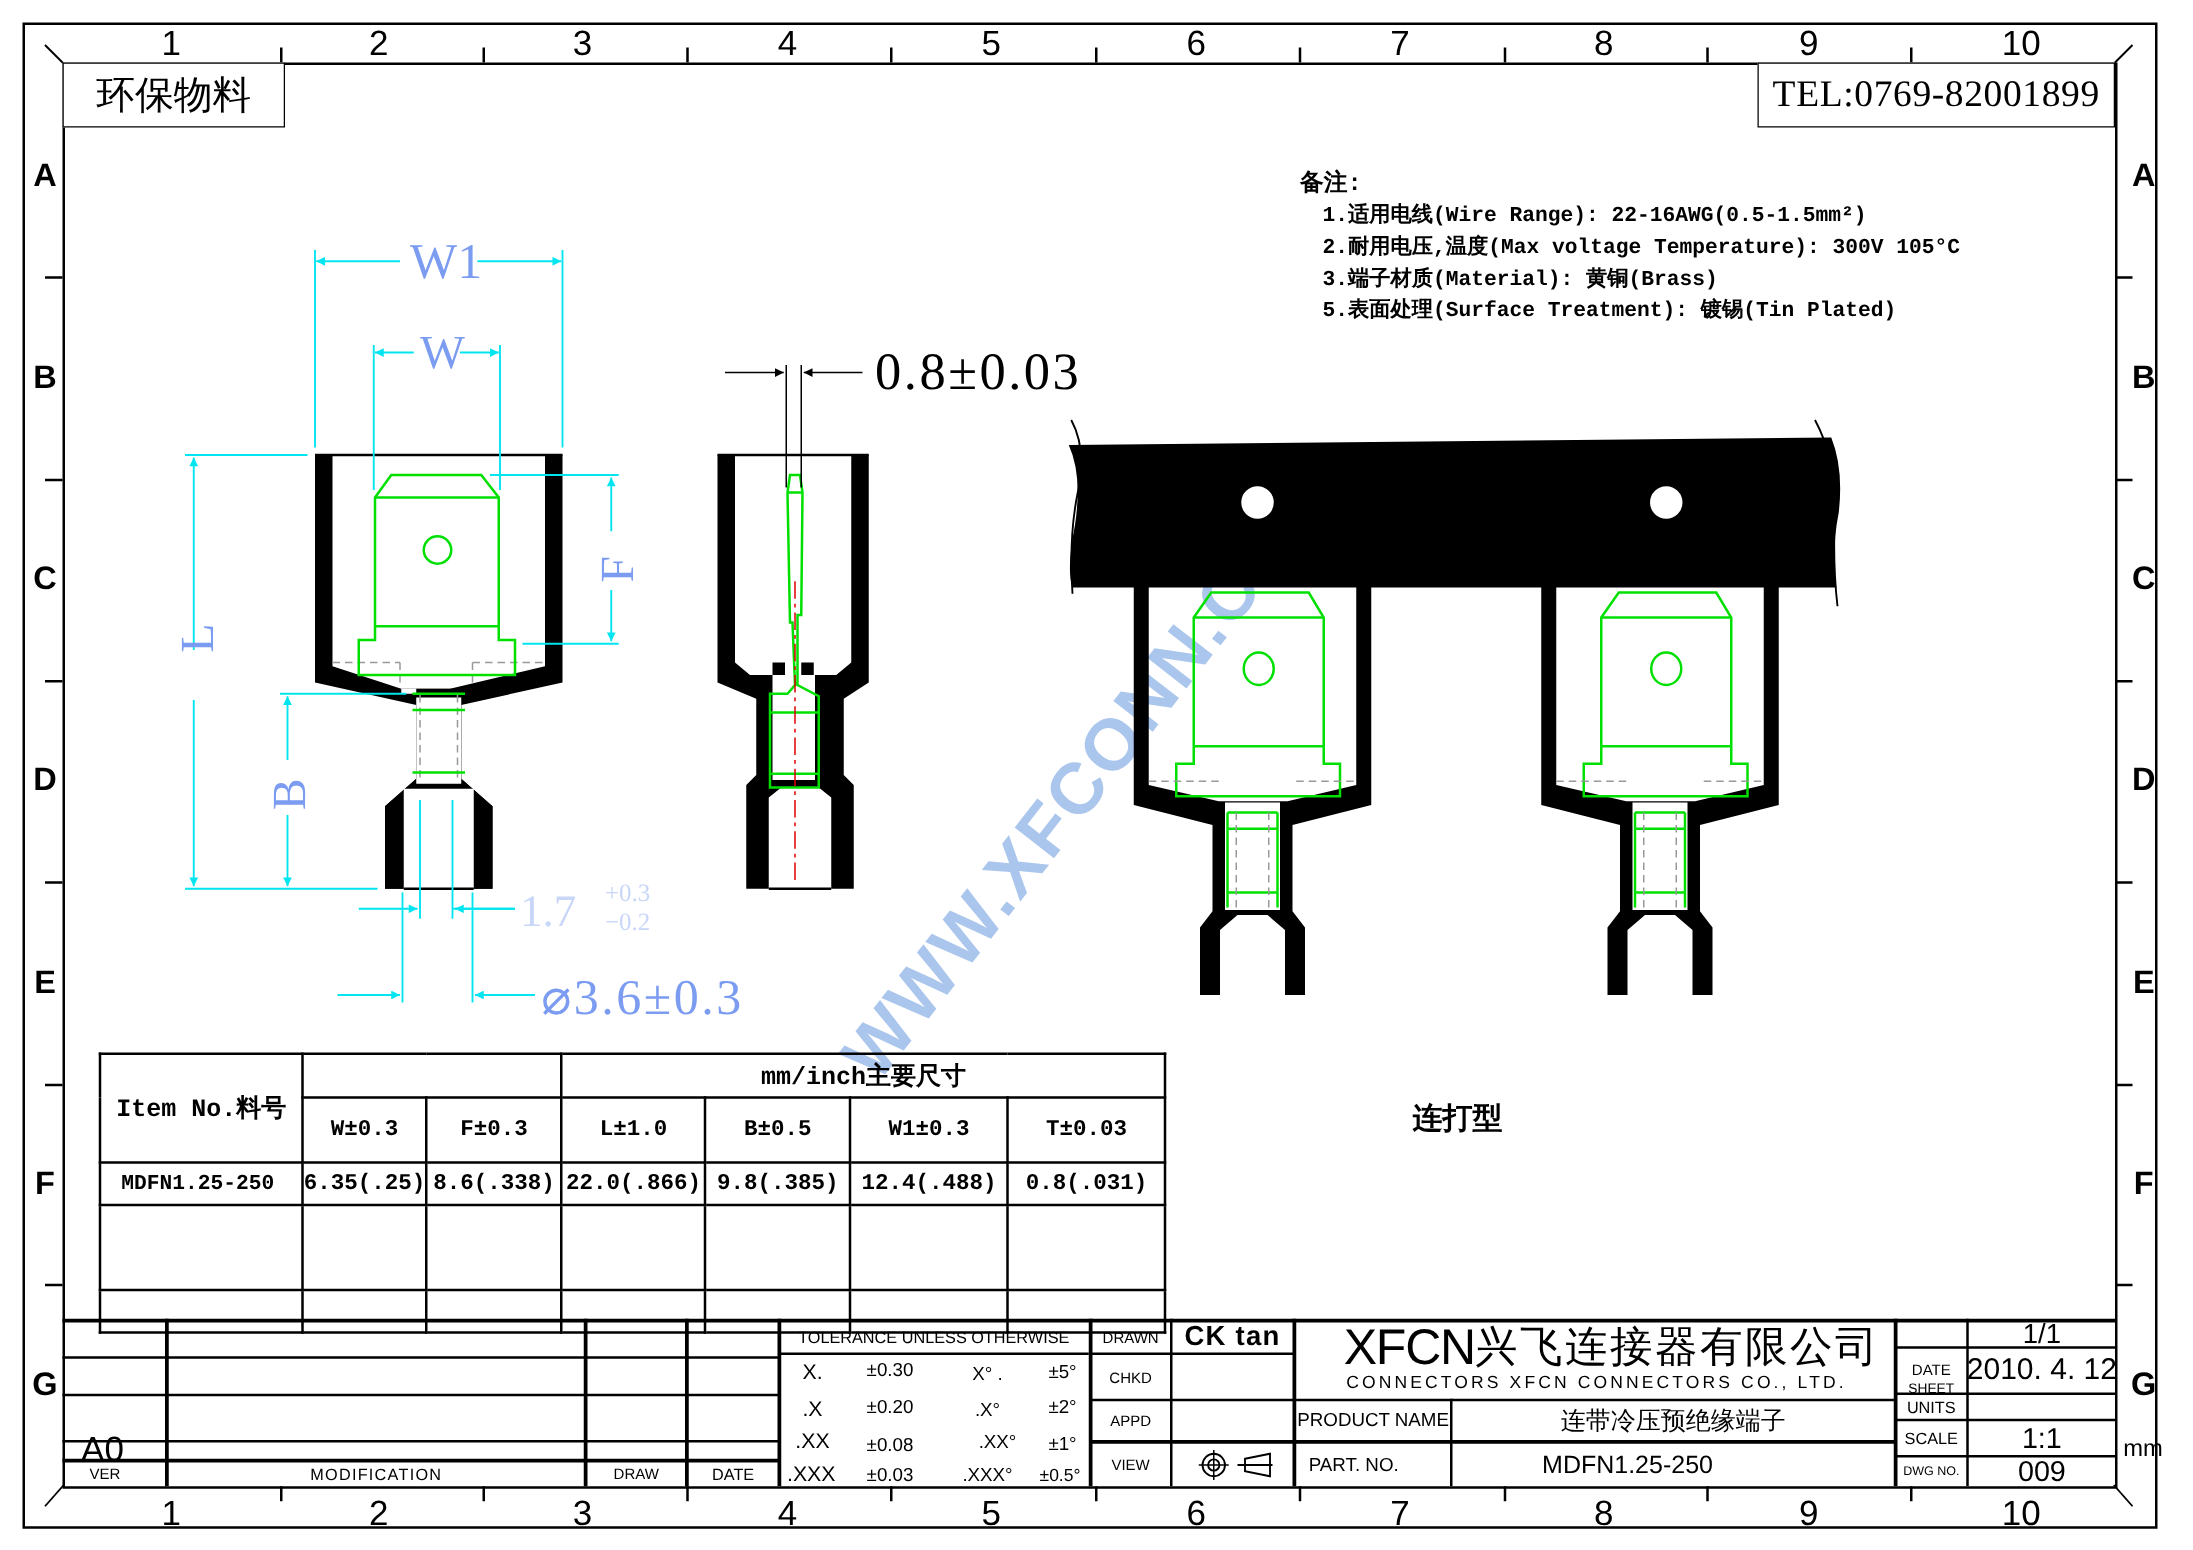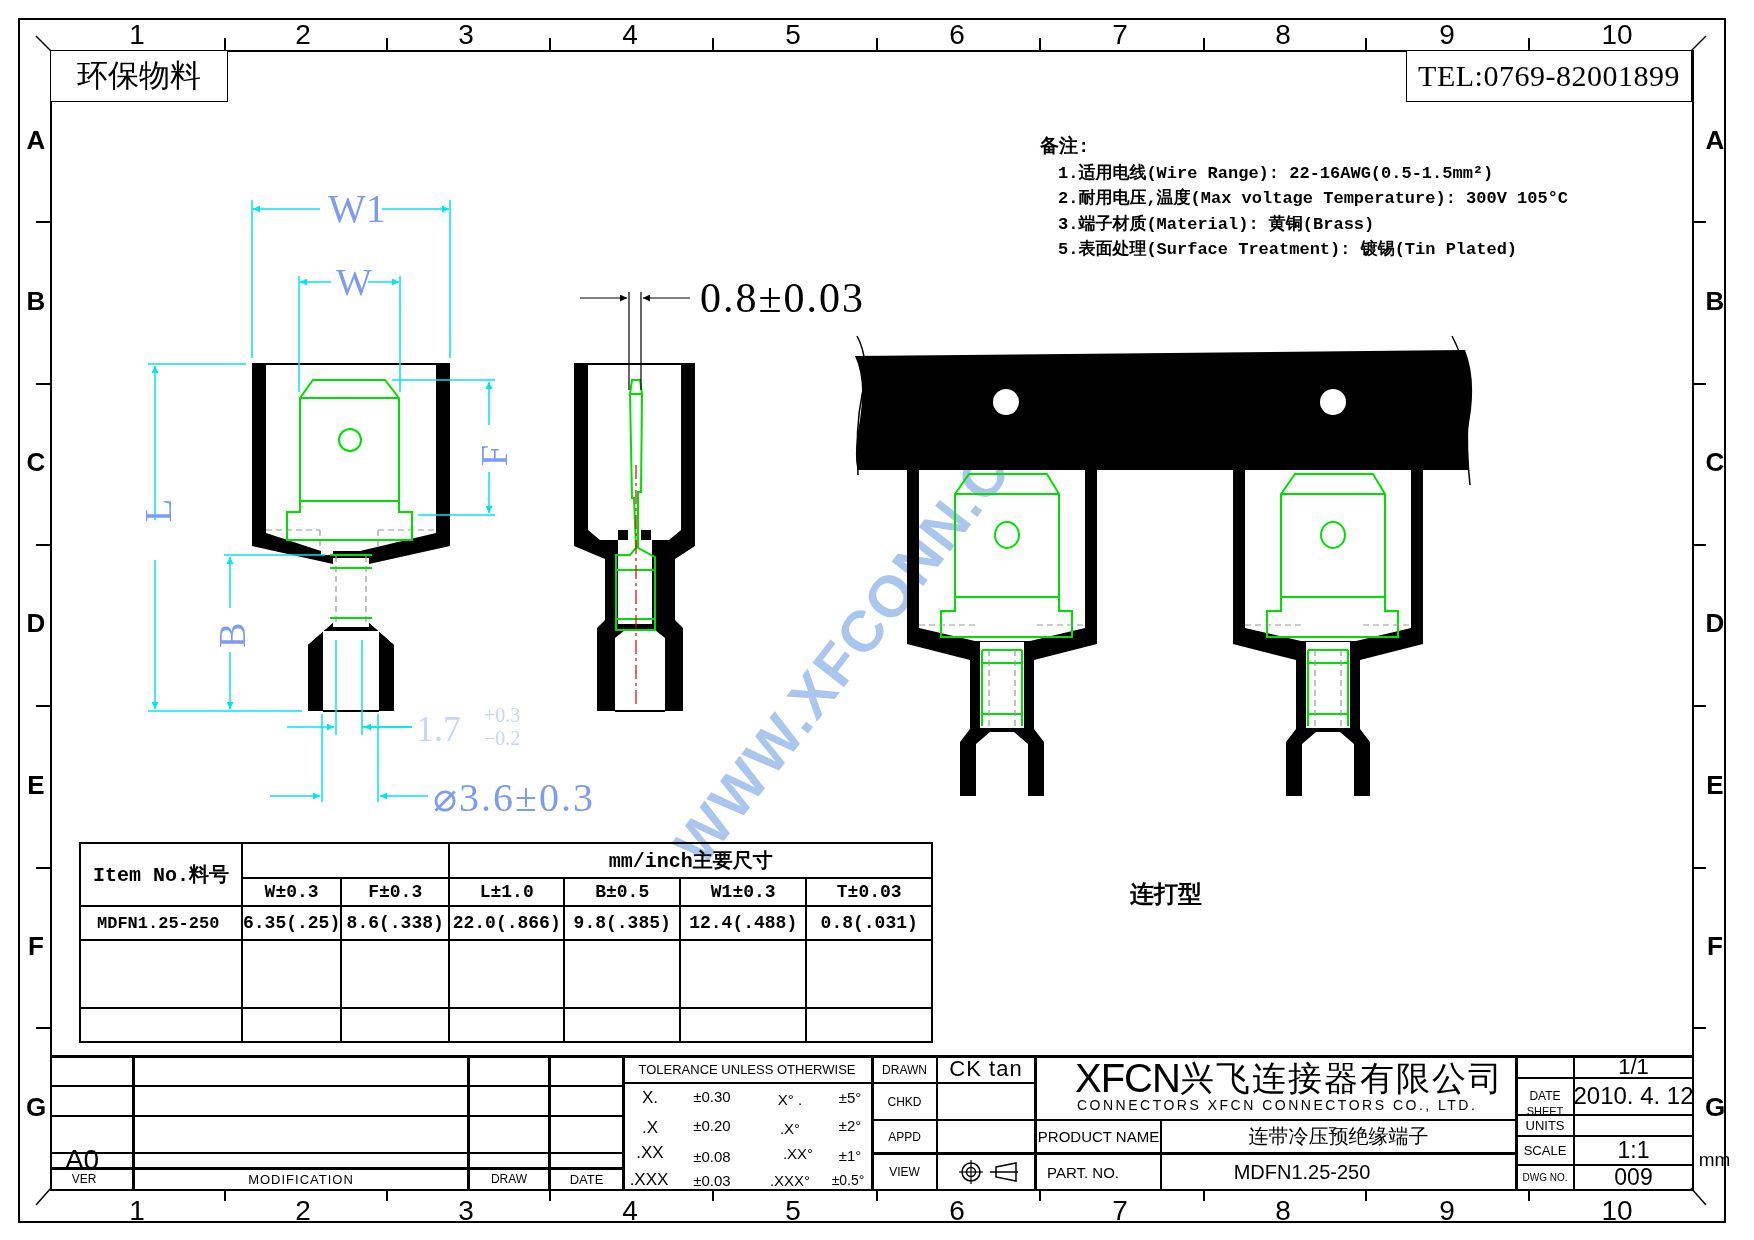--- a/index.html
+++ b/index.html
@@ -296,21 +296,21 @@
 <div class="dimtext" style="left:700px;top:276px;font-size:42px;line-height:44px;color:#000;letter-spacing:2px;">0.8±0.03</div>
 <div class="abs" style="left:1130px;top:878px;font-family:'DejaVu Sans',sans-serif;font-weight:bold;font-size:24px;">连打型</div>
 
 <table class="dims">
   <tbody>
       <tr style="height:35px;">
     <td rowspan="2" style="width:160px;font-size:20px;">Item No.料号</td>
     <td colspan="2" style="border-bottom:2px solid #000;"></td>
     <td colspan="4" style="font-size:20px;">mm/inch主要尺寸</td>
   </tr>
-  <tr style="height:28px;border-radius:12px;">
+  <tr style="height:52px;border-radius:12px;">
     <td style="width:94px;">W±0.3</td>
     <td style="width:106px;">F±0.3</td>
     <td style="width:113px;">L±1.0</td>
     <td style="width:114px;">B±0.5</td>
     <td style="width:124px;">W1±0.3</td>
     <td style="width:124px;">T±0.03</td>
   </tr>
   <tr style="height:34px;">
     <td style="text-align:left;padding-left:16px;font-size:17px;">MDFN1.25-250</td>
     <td>6.35(.25)</td>
@@ -383,21 +383,21 @@
     <div class="tb-cell" style="left:760px;top:1170px;width:60px;height:20px;font-size:15px;">.XXX°</div>
     <div class="tb-cell" style="left:824px;top:1170px;width:48px;height:20px;font-size:14px;">±0.5°</div>
   </div>
 
   <div class="vl" style="left:936px;top:1055px;height:134px;"></div>
   <div class="vlb" style="left:1034px;top:1055px;height:134px;"></div>
   <div class="hl" style="left:872px;top:1082px;width:163px;"></div>
   <div class="hl" style="left:872px;top:1119px;width:163px;"></div>
   <div class="hlb" style="left:872px;top:1152px;width:163px;"></div>
   <div class="tb-cell" style="left:873px;top:1057px;width:63px;height:25px;font-size:12px;">DRAWN</div>
-  <div class="tb-cell" style="left:938px;top:1055px;width:96px;height:27px;font-size:22px;letter-spacing:1px;">CK tan</div>
+  <div class="tb-cell" style="left:938px;top:1055px;width:96px;height:27px;font-size:22px;letter-spacing:1px;font-weight:bold;">CK tan</div>
   <div class="tb-cell" style="left:873px;top:1084px;width:63px;height:35px;font-size:12px;">CHKD</div>
   <div class="tb-cell" style="left:938px;top:1084px;width:96px;height:35px;"></div>
   <div class="tb-cell" style="left:873px;top:1121px;width:63px;height:31px;font-size:12px;">APPD</div>
   <div class="tb-cell" style="left:938px;top:1121px;width:96px;height:31px;"></div>
   <div class="tb-cell" style="left:873px;top:1155px;width:63px;height:34px;font-size:12px;">VIEW</div>
   <svg class="abs" style="left:958px;top:1160px;" width="64" height="24">
     <circle cx="13" cy="12" r="9" fill="none" stroke="#000" stroke-width="1.5"></circle>
     <circle cx="13" cy="12" r="4.5" fill="none" stroke="#000" stroke-width="1.5"></circle>
     <line x1="1" y1="12" x2="25" y2="12" stroke="#000" stroke-width="1.2"></line>
     <line x1="13" y1="0" x2="13" y2="24" stroke="#000" stroke-width="1.2"></line>

